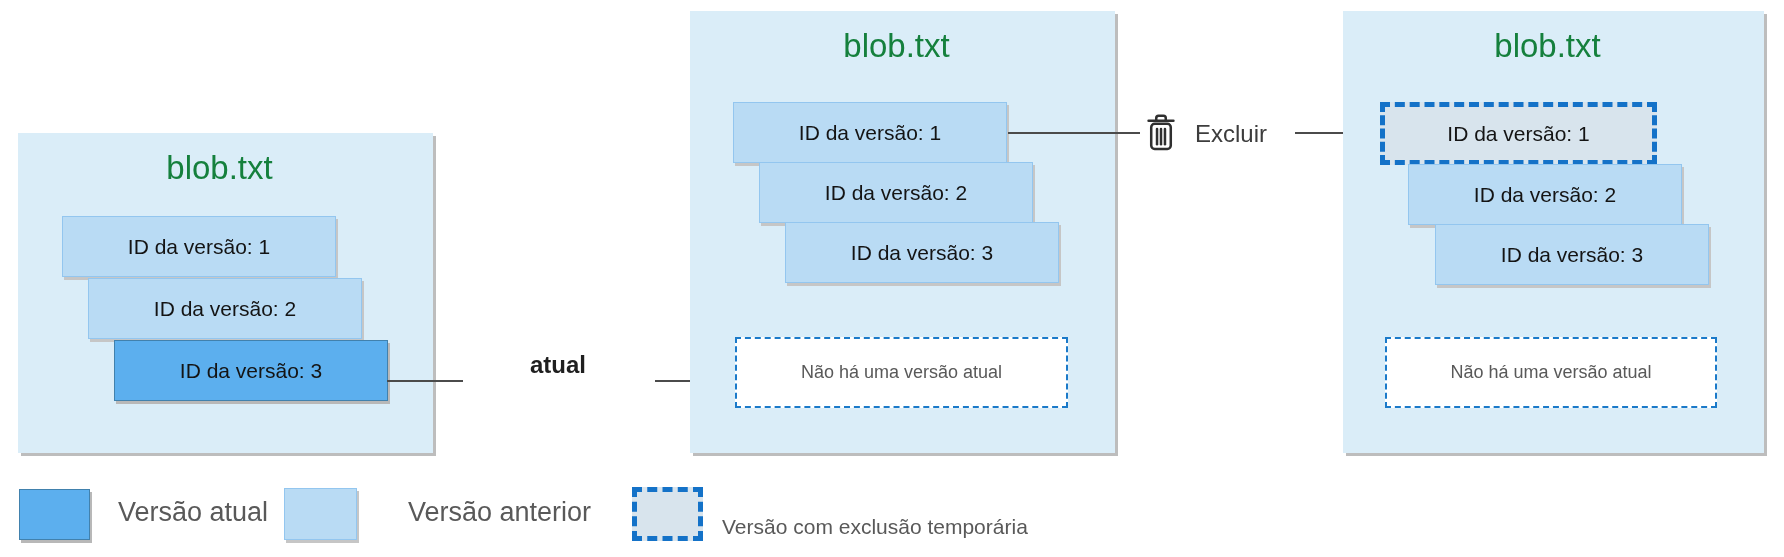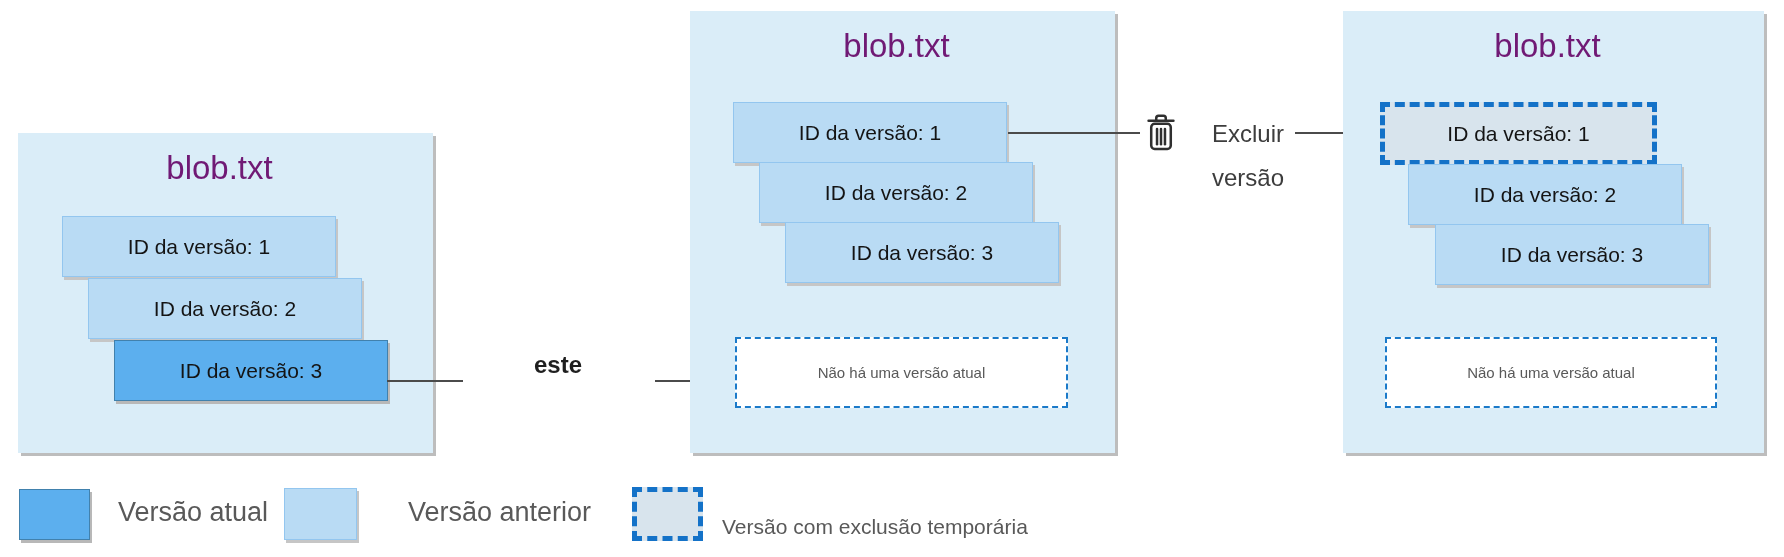--- a/index.html
+++ b/index.html
@@ -3,71 +3,71 @@
 <meta charset="utf-8">
 <style>
   html,body { margin:0; padding:0; background:#ffffff; }
   .canvas {
     position:relative; width:1784px; height:557px; background:#ffffff;
     font-family:"Liberation Sans", sans-serif; overflow:hidden;
   }
   .panel { position:absolute; background:#daedf8; box-shadow:3px 3px 0 #bdbdbd; }
   .panel-title {
     position:absolute; top:16px; left:0; right:12px; text-align:center;
-    font-size:33px; color:#701a75;
+    font-size:33px; color:#15803d;
   }
   .vbox {
     position:absolute; width:274px; height:61px; box-sizing:border-box;
     display:flex; align-items:center; justify-content:center;
     font-size:21px; color:#141414; white-space:nowrap;
   }
   .prev { background:#b9dbf4; border:1px solid #93c6ef; box-shadow:2px 3px 0 #c6c6c6; }
   .cur  { background:#5cafee; border:1px solid #4181ad; box-shadow:2px 3px 0 #b8b8b8; }
   .softwrap { position:absolute; background:#a6a6a6; }
   .softinner {
     width:100%; height:100%; box-sizing:border-box;
     border:5px dashed #1472c8; background:#d8e4ed;
     display:flex; align-items:center; justify-content:center;
     font-size:21px; color:#141414; white-space:nowrap;
   }
   .nocur {
     position:absolute; box-sizing:border-box; background:#ffffff;
     border:2px dashed #1b7ac9;
     display:flex; align-items:center; justify-content:center;
-    font-size:15px; color:#595959; white-space:nowrap;
+    font-size:18px; color:#595959; white-space:nowrap;
   }
   .hline { position:absolute; height:2px; background:#4b4b4b; }
   .ahead {
     position:absolute; width:0; height:0;
     border-top:7px solid transparent; border-bottom:7px solid transparent;
     border-left:13px solid #3d3d3d;
   }
   .arrow-label { position:absolute; text-align:center; font-size:24px; color:#3d3d3d; line-height:37px; white-space:nowrap; }
   .arrow-label .bold { font-weight:bold; color:#1f1f1f; }
-  .arrow-label.two { line-height:44px;text-align:right; }
+  .arrow-label.two { line-height:44px; }
   .trash { position:absolute; }
   .swatch { position:absolute; box-sizing:border-box; }
   .legend-label { position:absolute; font-size:27px; color:#595959; white-space:nowrap; }
   .legend-label.small { font-size:21px; }
 </style>
 </head>
 <body>
 
 <div class="canvas">
 
   <div class="panel" style="left:18px; top:133px; width:415px; height:320px;">
     <div class="panel-title">blob.txt</div>
     <div class="vbox prev" style="left:44px; top:83px;">ID da versão: 1</div>
     <div class="vbox prev" style="left:70px; top:145px;">ID da versão: 2</div>
     <div class="vbox cur" style="left:96px; top:207px;">ID da versão: 3</div>
   </div>
 
   <div class="hline" style="left:387px; top:380px; width:76px;"></div>
   <div class="arrow-label" style="left:452px; top:346px; width:212px;">
-    <div class="bold">este</div>
+    <div class="bold">atual</div>
   </div>
   <div class="hline" style="left:655px; top:380px; width:66px;"></div>
   <div class="ahead" style="left:721px; top:374px;"></div>
 
   <div class="panel" style="left:690px; top:11px; width:425px; height:442px;">
     <div class="panel-title">blob.txt</div>
     <div class="vbox prev" style="left:43px; top:91px;">ID da versão: 1</div>
     <div class="vbox prev" style="left:69px; top:151px;">ID da versão: 2</div>
     <div class="vbox prev" style="left:95px; top:211px;">ID da versão: 3</div>
     <div class="nocur" style="left:45px; top:326px; width:333px; height:71px;">Não há uma versão atual</div>
@@ -79,21 +79,20 @@
       <path d="M8.4 4.6 V3.1 A1.7 1.7 0 0 1 10.1 1.4 H13.9 A1.7 1.7 0 0 1 15.6 3.1 V4.6"></path>
       <path d="M2.6 5.1 H21.4"></path>
       <rect x="4.6" y="7.4" width="14.8" height="19" rx="2.6"></rect>
       <path d="M9 11.3 V22.8"></path>
       <path d="M12 11.3 V22.8"></path>
       <path d="M15 11.3 V22.8"></path>
     </g>
   </svg>
   <div class="arrow-label two" style="left:1178px; top:112px; width:106px;">
     <div>Excluir</div>
-    <div>versão</div>
   </div>
   <div class="hline" style="left:1295px; top:132px; width:71px;"></div>
   <div class="ahead" style="left:1366px; top:126px;"></div>
 
   <div class="panel" style="left:1343px; top:11px; width:421px; height:442px;">
     <div class="panel-title">blob.txt</div>
     <div class="softwrap" style="left:37px; top:91px; width:277px; height:63px;">
       <div class="softinner">ID da versão: 1</div>
     </div>
     <div class="vbox prev" style="left:65px; top:153px;">ID da versão: 2</div>

